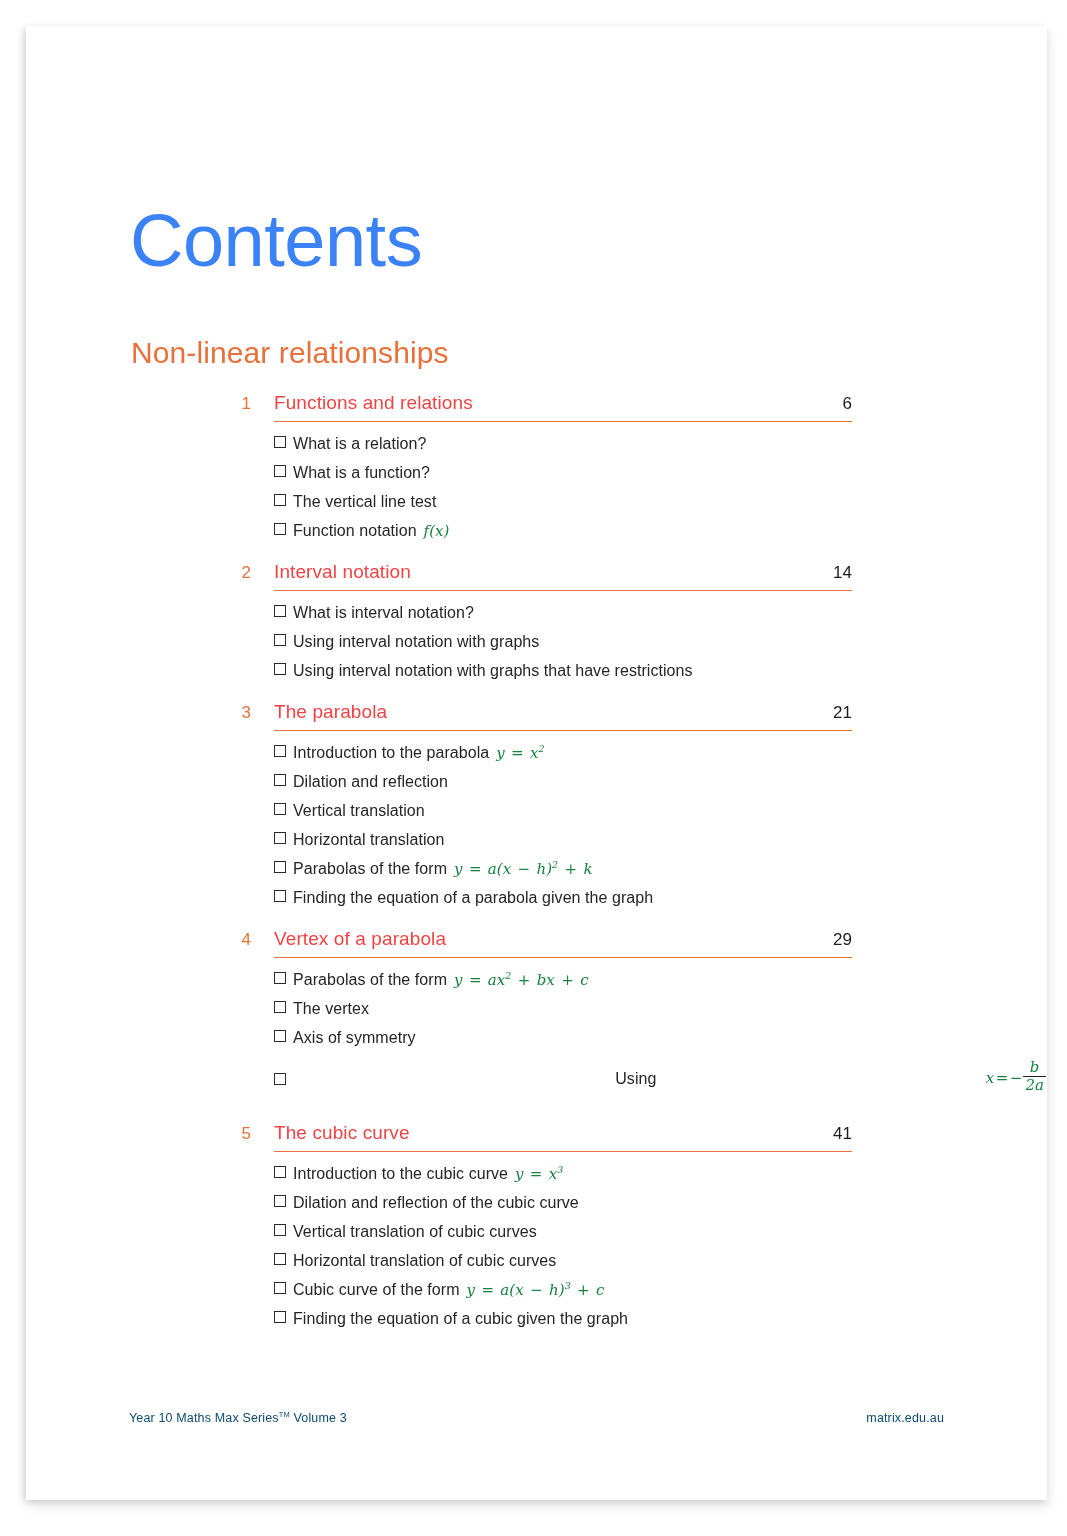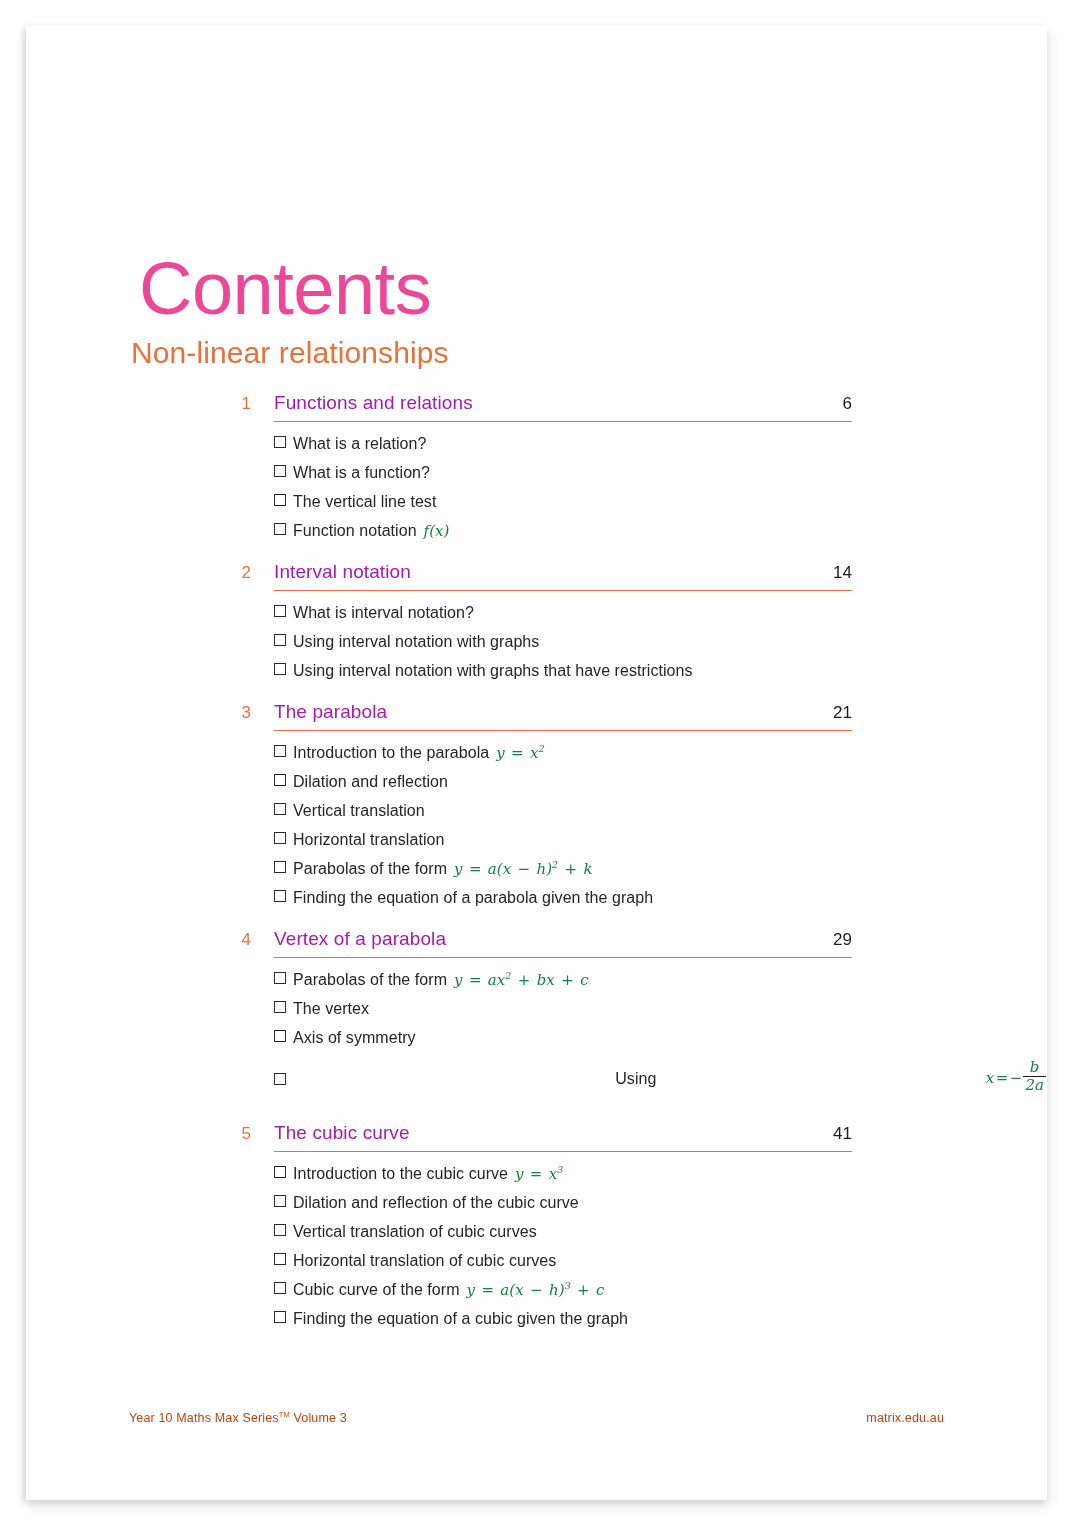--- a/index.html
+++ b/index.html
@@ -23,28 +23,27 @@
     width: 1021px;
     height: 1474px;
     background: #ffffff;
     box-shadow: -3px 2px 7px rgba(0,0,0,0.13),
                  2px 6px 11px rgba(0,0,0,0.10);
   }
 
   
   .contents-title {
     position: absolute;
-    left: 113px;
+    left: 104px;
     top: 178px;
     font-size: 74px;
     font-weight: 400;
     letter-spacing: -0.5px;
-    color: #ec4899;
+    color: #3b82f6;
     line-height: 1;
-    margin-top: 48px;
   }
   .unit-title {
     position: absolute;
     left: 105px;
     top: 310px;
     font-size: 30px;
     font-weight: 400;
     color: #E8703A;
     letter-spacing: 0.1px;
   }
@@ -78,21 +77,21 @@
     text-align: right;
     font-size: 17px;
     color: #E8703A;
     font-weight: 400;
   }
   .section-name {
     position: absolute;
     left: 49px;
     top: 0px;
     font-size: 19px;
-    color: #a21caf;
+    color: #ef4444;
     font-weight: 400;
     letter-spacing: 0.1px;
   }
   .section-page {
     position: absolute;
     right: 0px;
     top: 2px;
     font-size: 17px;
     color: #1d1d1d;
     font-weight: 400;
@@ -176,21 +175,21 @@
   .tall-row .cb { top: 0; }
 
   
   .footer {
     position: absolute;
     left: 103px;
     right: 103px;
     top: 1385px;
     height: 20px;
     font-size: 12.5px;
-    color: #c2410c;
+    color: #0c4a6e;
     letter-spacing: 0.15px;
   }
   .footer-left { position: absolute; left: 0; top: 0; }
   .footer-right { position: absolute; right: 0; top: 0; }
   .footer sup { font-size: 7.5px; vertical-align: super; line-height: 0; }
 </style>
 </head>
 <body>
 
 <div id="page-sheet">

